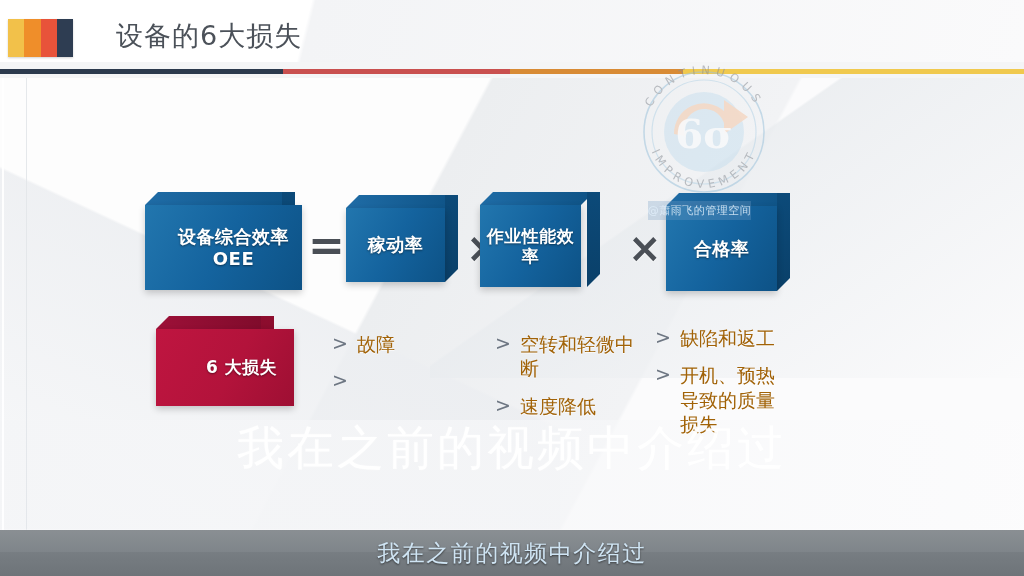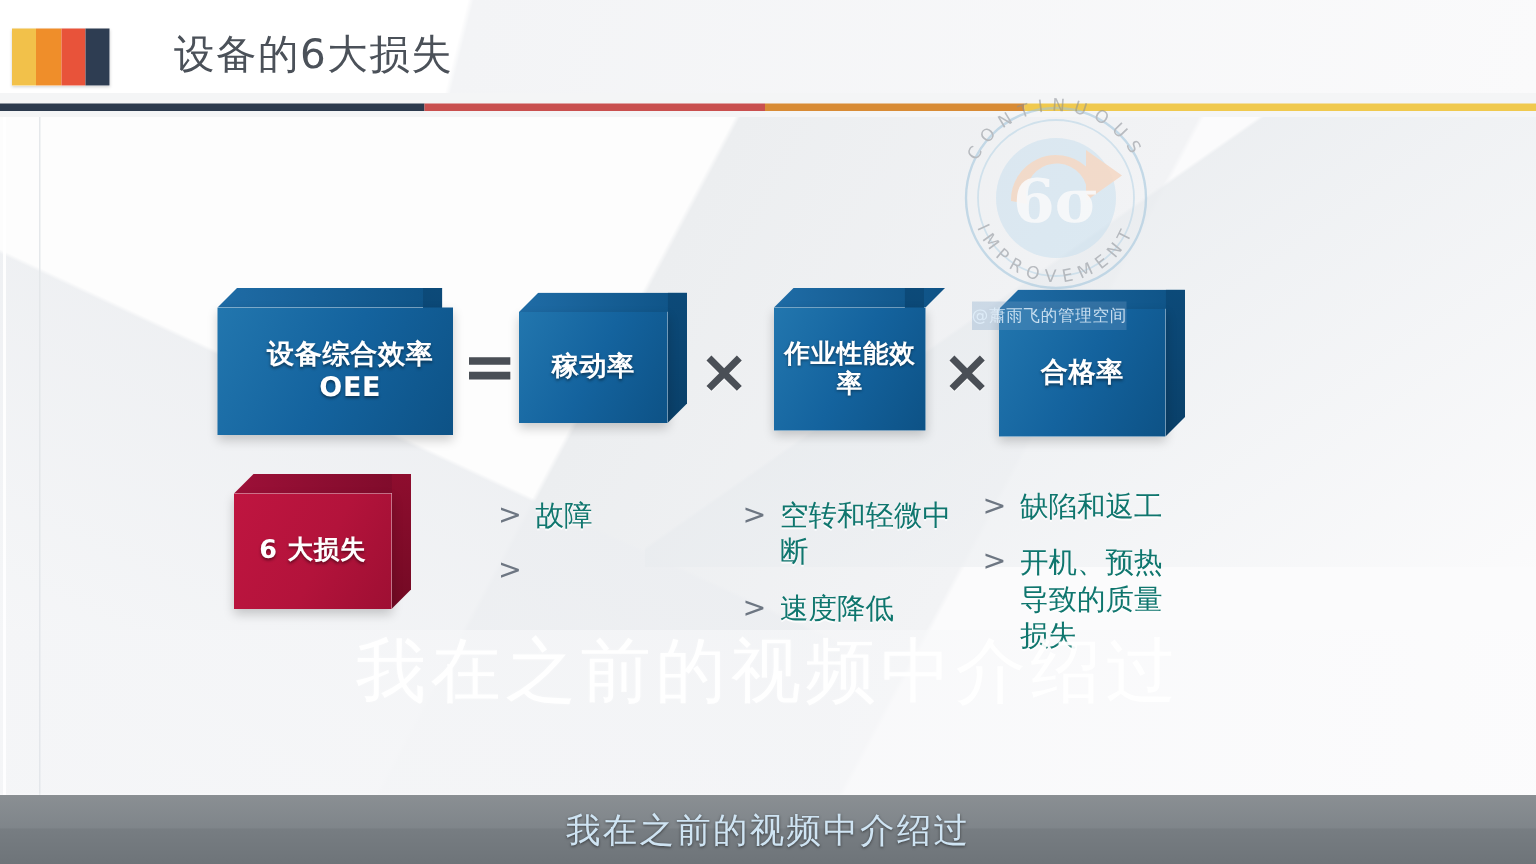--- a/index.html
+++ b/index.html
@@ -73,36 +73,36 @@
 
   
   .bx-blue .face{background:linear-gradient(135deg,#1f6ea8 0%,#15629c 45%,#0e5party 100%);}
   .bx-blue .face{background:linear-gradient(118deg,#2276ae 0%,#14639e 50%,#0d5286 100%);}
   .bx-blue .top{background:linear-gradient(92deg,#1f6ca6,#0e5285);
     clip-path:polygon(13px 0,100% 0,calc(100% - 0px) 100%,0 100%);}
   .bx-blue .side{background:linear-gradient(180deg,#0c4a79,#0a4069);
     clip-path:polygon(0 0,100% 0,100% calc(100% - 0px),0 100%);}
 
   
-  .bx-red .face{background:linear-gradient(118deg,#bf1540 0%,#b3133b 55%,#9e0f33 100%);}
+  .bx-red .face{background:linear-gradient(118deg,#bf1540 0%,#b3133b 55%,#9e0f33 100%);padding-left:33px;}
   .bx-red .top{background:linear-gradient(92deg,#9d1038,#7d0b2a);}
   .bx-red .side{background:linear-gradient(180deg,#8e0d2e,#730a24);}
 
   
   .op{position:absolute;color:#4a4f56;font-weight:bold;line-height:1;
       text-shadow:0 1px 1px rgba(255,255,255,.8);}
   .op-eq{font-size:44px;}
   .op-x{font-size:40px;}
 
   
   .bul-col{position:absolute;}
   .bul{display:flex;margin-bottom:13px;}
   .bul .chev{color:#6d7682;font-size:19px;line-height:1.25;margin-right:9px;flex:0 0 auto;
              font-family:"DejaVu Sans","Liberation Sans",sans-serif;}
-  .bul .txt{color:#0f766e;font-size:19px;line-height:1.28;
+  .bul .txt{color:#a16207;font-size:19px;line-height:1.28;
             text-shadow:0 1px 0 rgba(255,255,255,.75);}
 
   
   .user-wm{
     position:absolute;left:648px;top:201px;width:103px;height:19px;
     background:rgba(120,160,200,.30);
     display:flex;align-items:center;justify-content:center;
     color:rgba(225,238,250,.85);font-size:11px;letter-spacing:.5px;white-space:nowrap;
   }
 
@@ -188,21 +188,21 @@
   <div class="box bx-blue" id="box1" style="left:346px;top:195px;width:112px;height:87px;">
     <div class="top" style="width: 112px; height: 13px; clip-path: polygon(13px 0px, 112px 0px, 99px 13px, 0px 13px);"></div>
     <div class="side" style="width: 13px; height: 87px; clip-path: polygon(0px 0px, 13px 0px, 13px 74px, 0px 87px);"></div>
     <div class="face" style="height:74px;width:99px;font-size:18px;">
       <div><span>稼动率</span></div>
     </div>
   </div>
 
   <div class="op op-x" style="left:466px;top:228px;">×</div>
 
-  <div class="box bx-blue" id="box2" style="left:516px;top:192px;width:100px;height:95px;">
+  <div class="box bx-blue" id="box2" style="left:480px;top:192px;width:120px;height:95px;">
     <div class="top" style="width: 114px; height: 13px; clip-path: polygon(13px 0px, 114px 0px, 101px 13px, 0px 13px);"></div>
     <div class="side" style="width: 13px; height: 95px; clip-path: polygon(0px 0px, 13px 0px, 13px 82px, 0px 95px);"></div>
     <div class="face" style="height:82px;width:101px;font-size:17px;">
       <div><span>作业性能效</span><br><span>率</span></div>
     </div>
   </div>
 
   <div class="op op-x" style="left:628px;top:228px;">×</div>
 
   <div class="box bx-blue" id="box3" style="left:666px;top:193px;width:124px;height:98px;">

